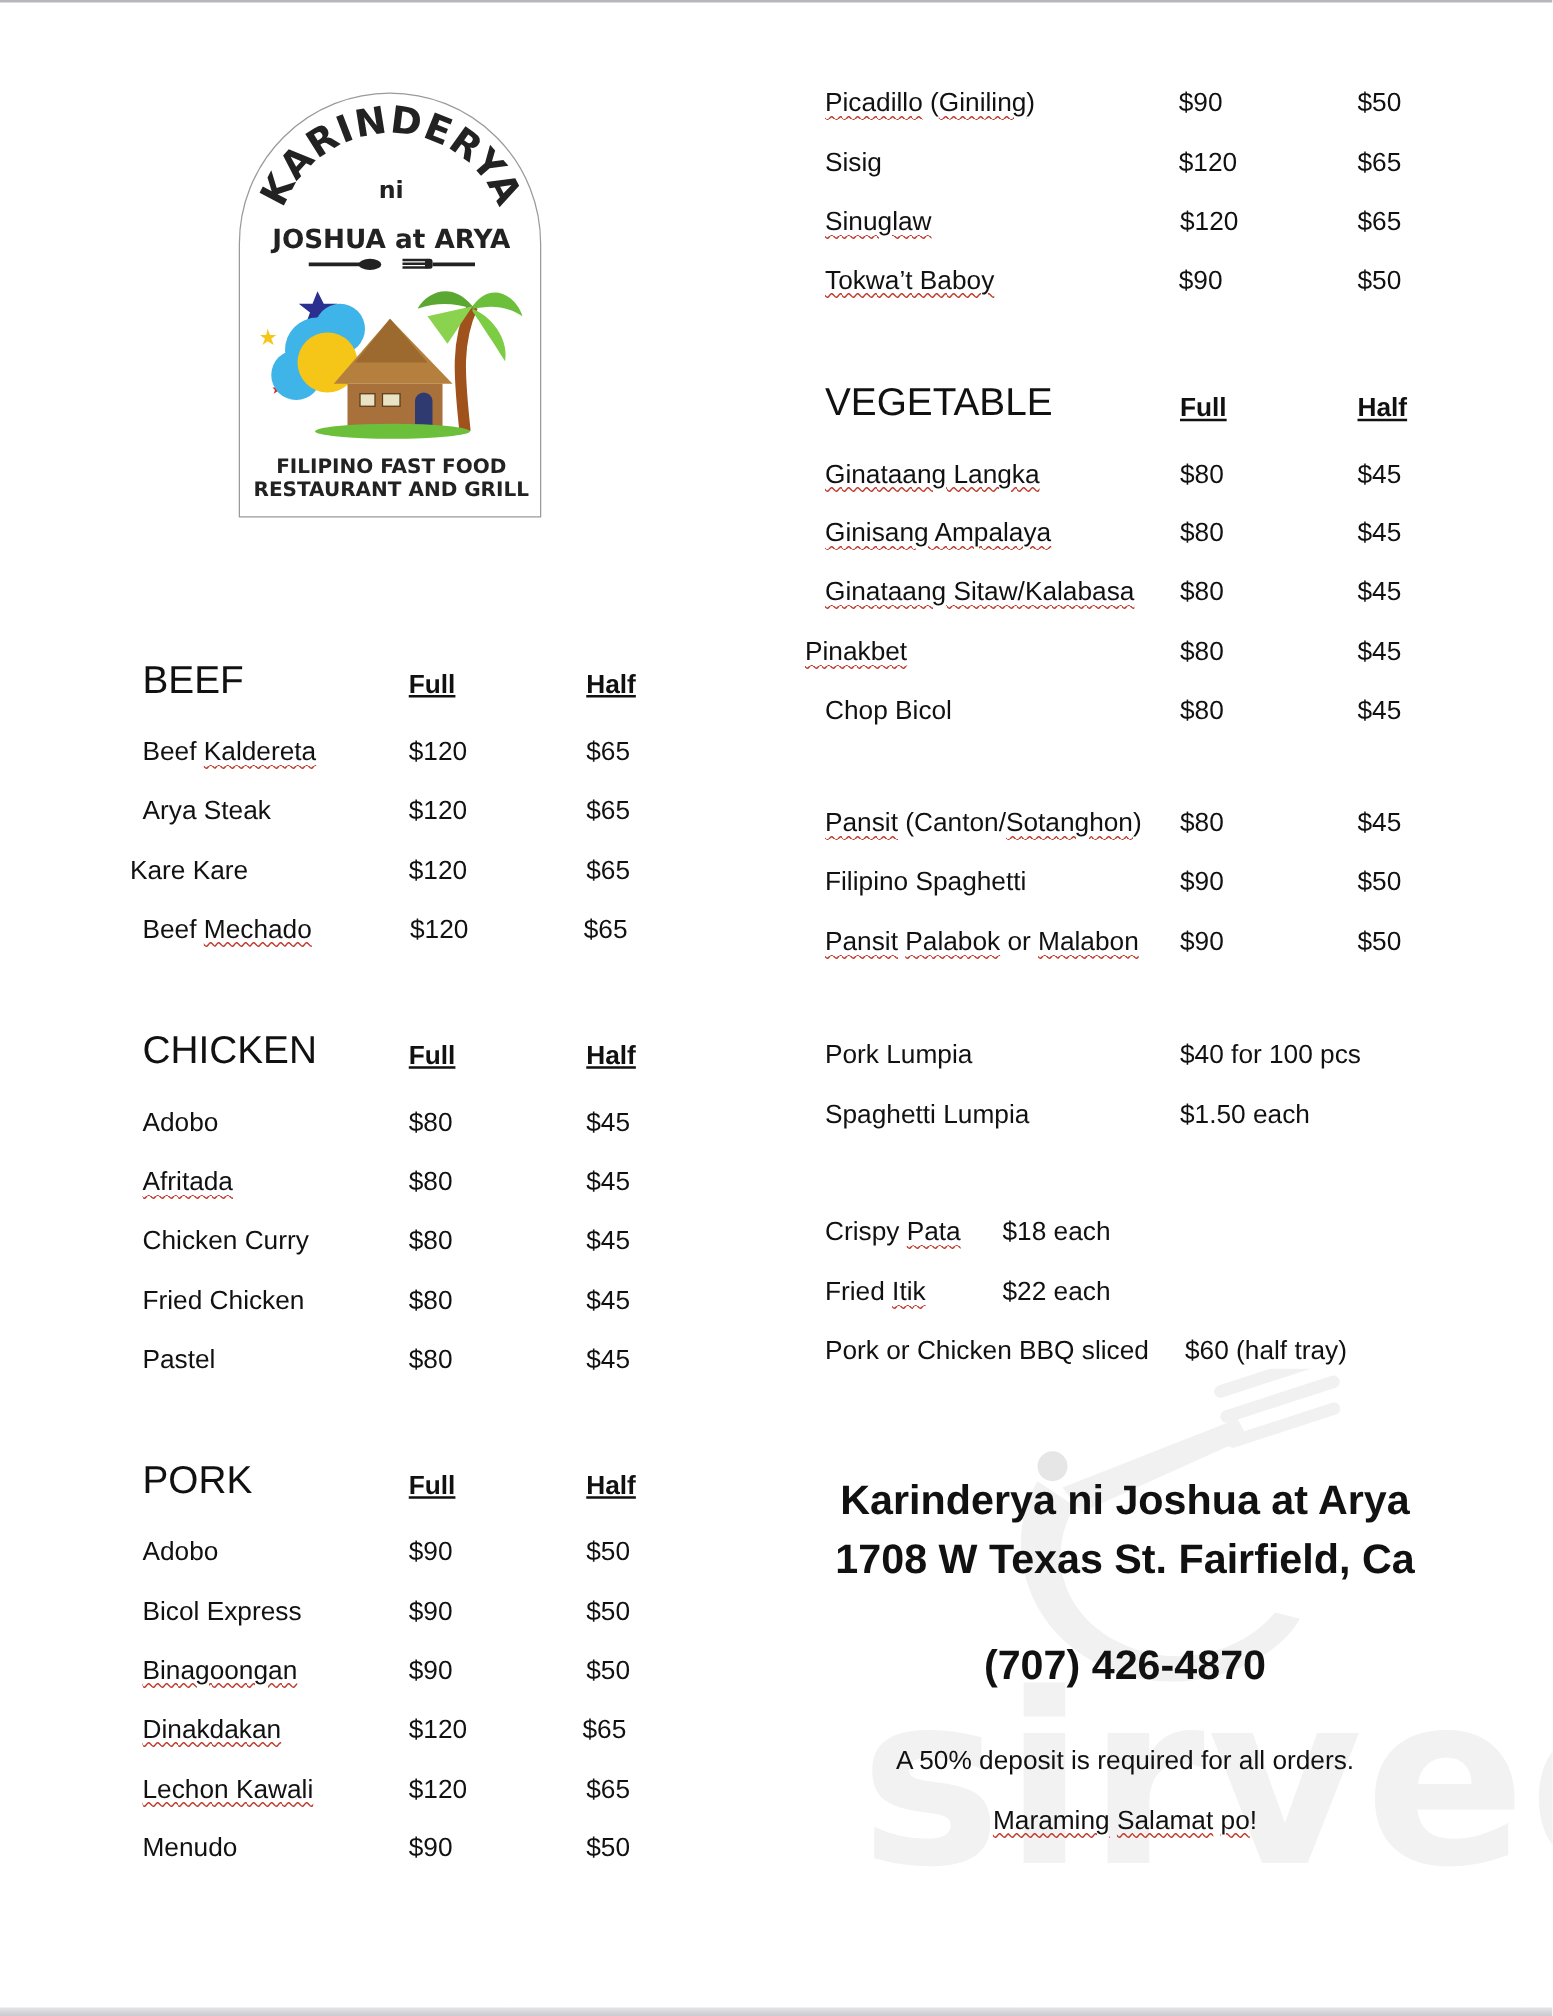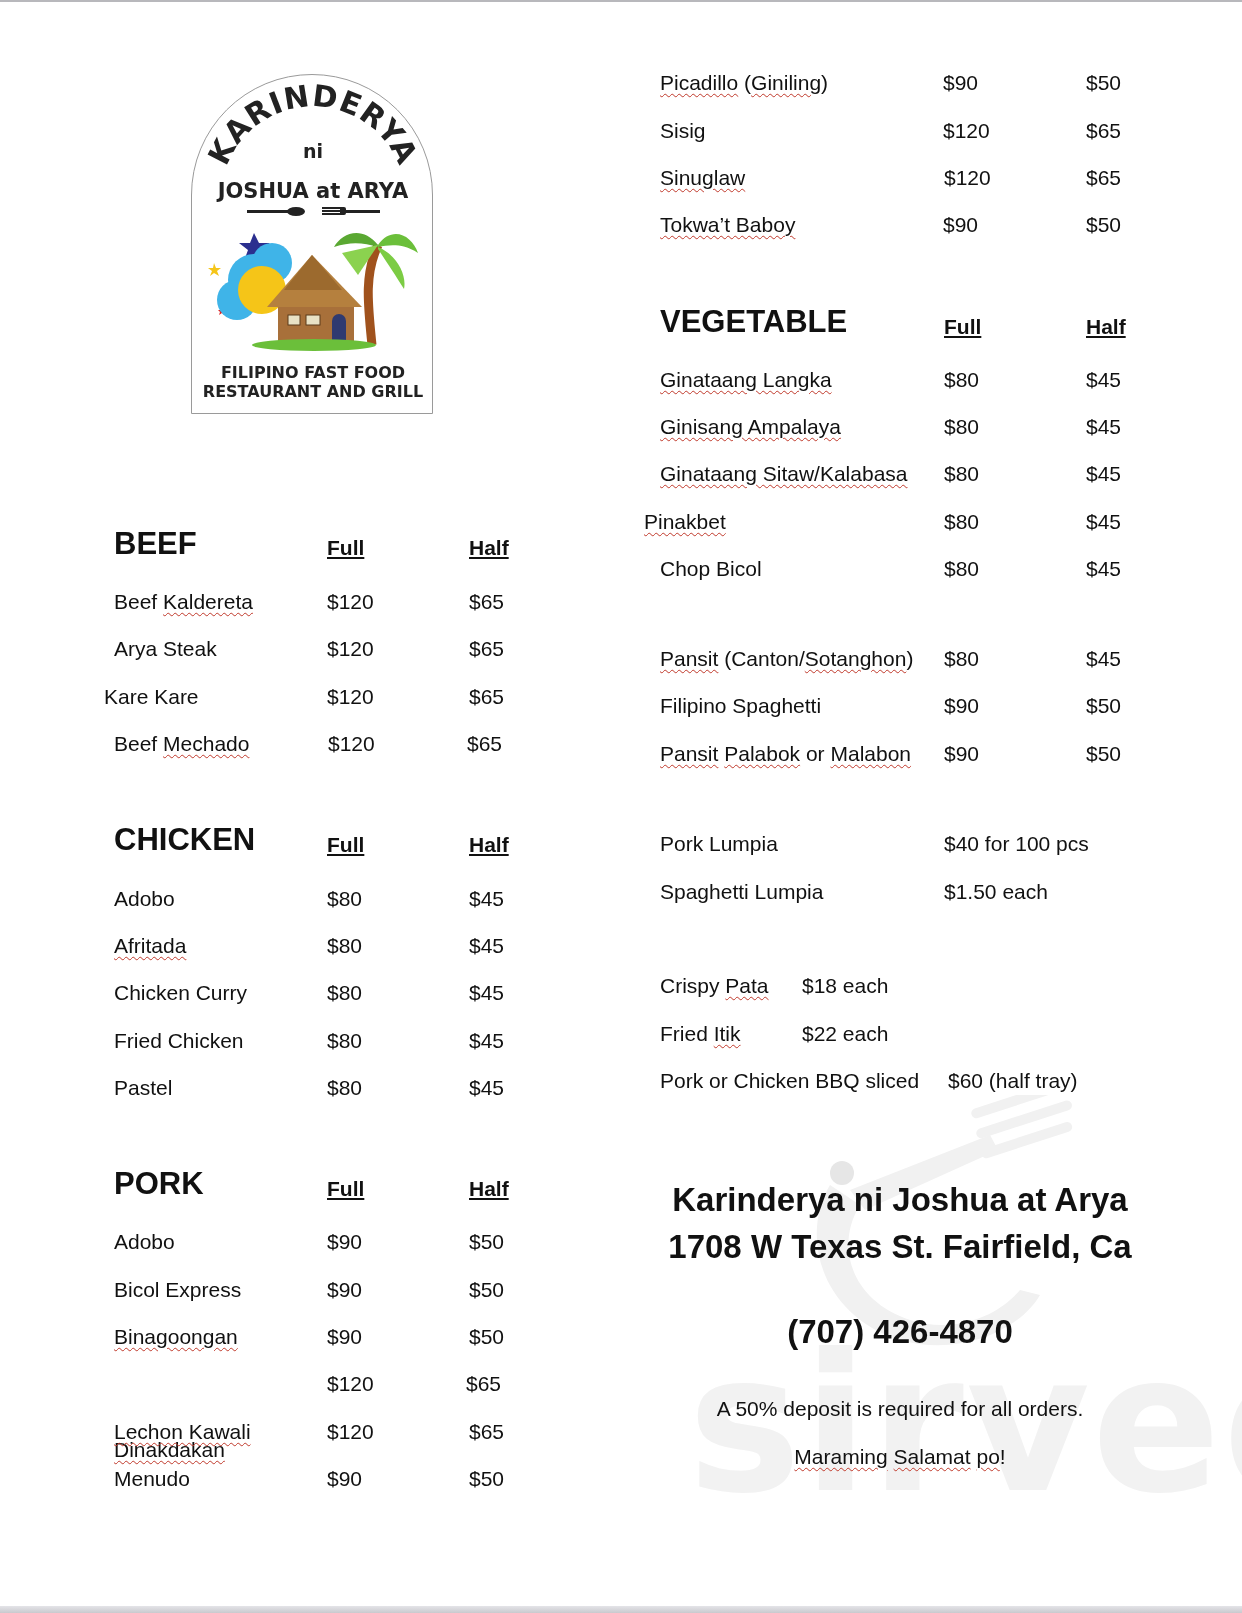--- a/index.html
+++ b/index.html
@@ -16,21 +16,21 @@
     .wm-text { left: 688px; top: 1330px; font-size: 190px; font-weight: bold; color: #f2f2f2;
       letter-spacing: 2px; font-family: "DejaVu Sans", sans-serif; line-height: 1; }
     .wm-fork { left: 790px; top: 1095px; width: 300px; height: 260px; }
 
     
     .logo { position: absolute; left: 191px; top: 74px; width: 242px; height: 340px;
       border: 1.5px solid #9a9a9a; border-radius: 121px 121px 0 0; box-sizing: border-box; background:#fff; }
     .logo svg { position: absolute; left: 0; top: 0; }
 
     .text { position: absolute; white-space: nowrap; font-size: 21px; line-height: 26px; }
-    .sect { font-weight: bold; font-size: 31px; line-height: 36px; }
+    .sect { font-weight: normal; font-size: 31px; line-height: 36px; }
     .colhead { font-weight: bold; text-decoration: underline; font-size: 21px; }
     .sq { text-decoration: underline wavy #c0392b; text-decoration-thickness: 1px; text-underline-offset: 3px; text-align: center; }
     .footer-title { position: absolute; left: 640px; width: 520px; text-align: center; font-weight: bold;
       font-size: 33px; line-height: 47px; }
     .footer-note { position: absolute; left: 640px; width: 520px; text-align: center; font-size: 21px; line-height: 26px; }
   </style>
 </head>
 <body>
 
 <div class="top-border"></div>
@@ -152,21 +152,21 @@
   <div class="text" style="left:469px;top:1229px">$50</div>
 
   <div class="text" style="left:114px;top:1277px">Bicol Express</div>
   <div class="text" style="left:327px;top:1277px">$90</div>
   <div class="text" style="left:469px;top:1277px">$50</div>
 
   <div class="text sq" style="left:114px;top:1324px">Binagoongan</div>
   <div class="text" style="left:327px;top:1324px">$90</div>
   <div class="text" style="left:469px;top:1324px">$50</div>
 
-  <div class="text sq" style="left:114px;top:1437px">Dinakdakan</div>
+  <div class="text sq" style="left:114px;top:1371px">Dinakdakan</div>
   <div class="text" style="left:327px;top:1371px">$120</div>
   <div class="text" style="left:466px;top:1371px">$65</div>
 
   <div class="text sq" style="left:114px;top:1419px">Lechon Kawali</div>
   <div class="text" style="left:327px;top:1419px">$120</div>
   <div class="text" style="left:469px;top:1419px">$65</div>
 
   <div class="text" style="left:114px;top:1466px">Menudo</div>
   <div class="text" style="left:327px;top:1466px">$90</div>
   <div class="text" style="left:469px;top:1466px">$50</div>

